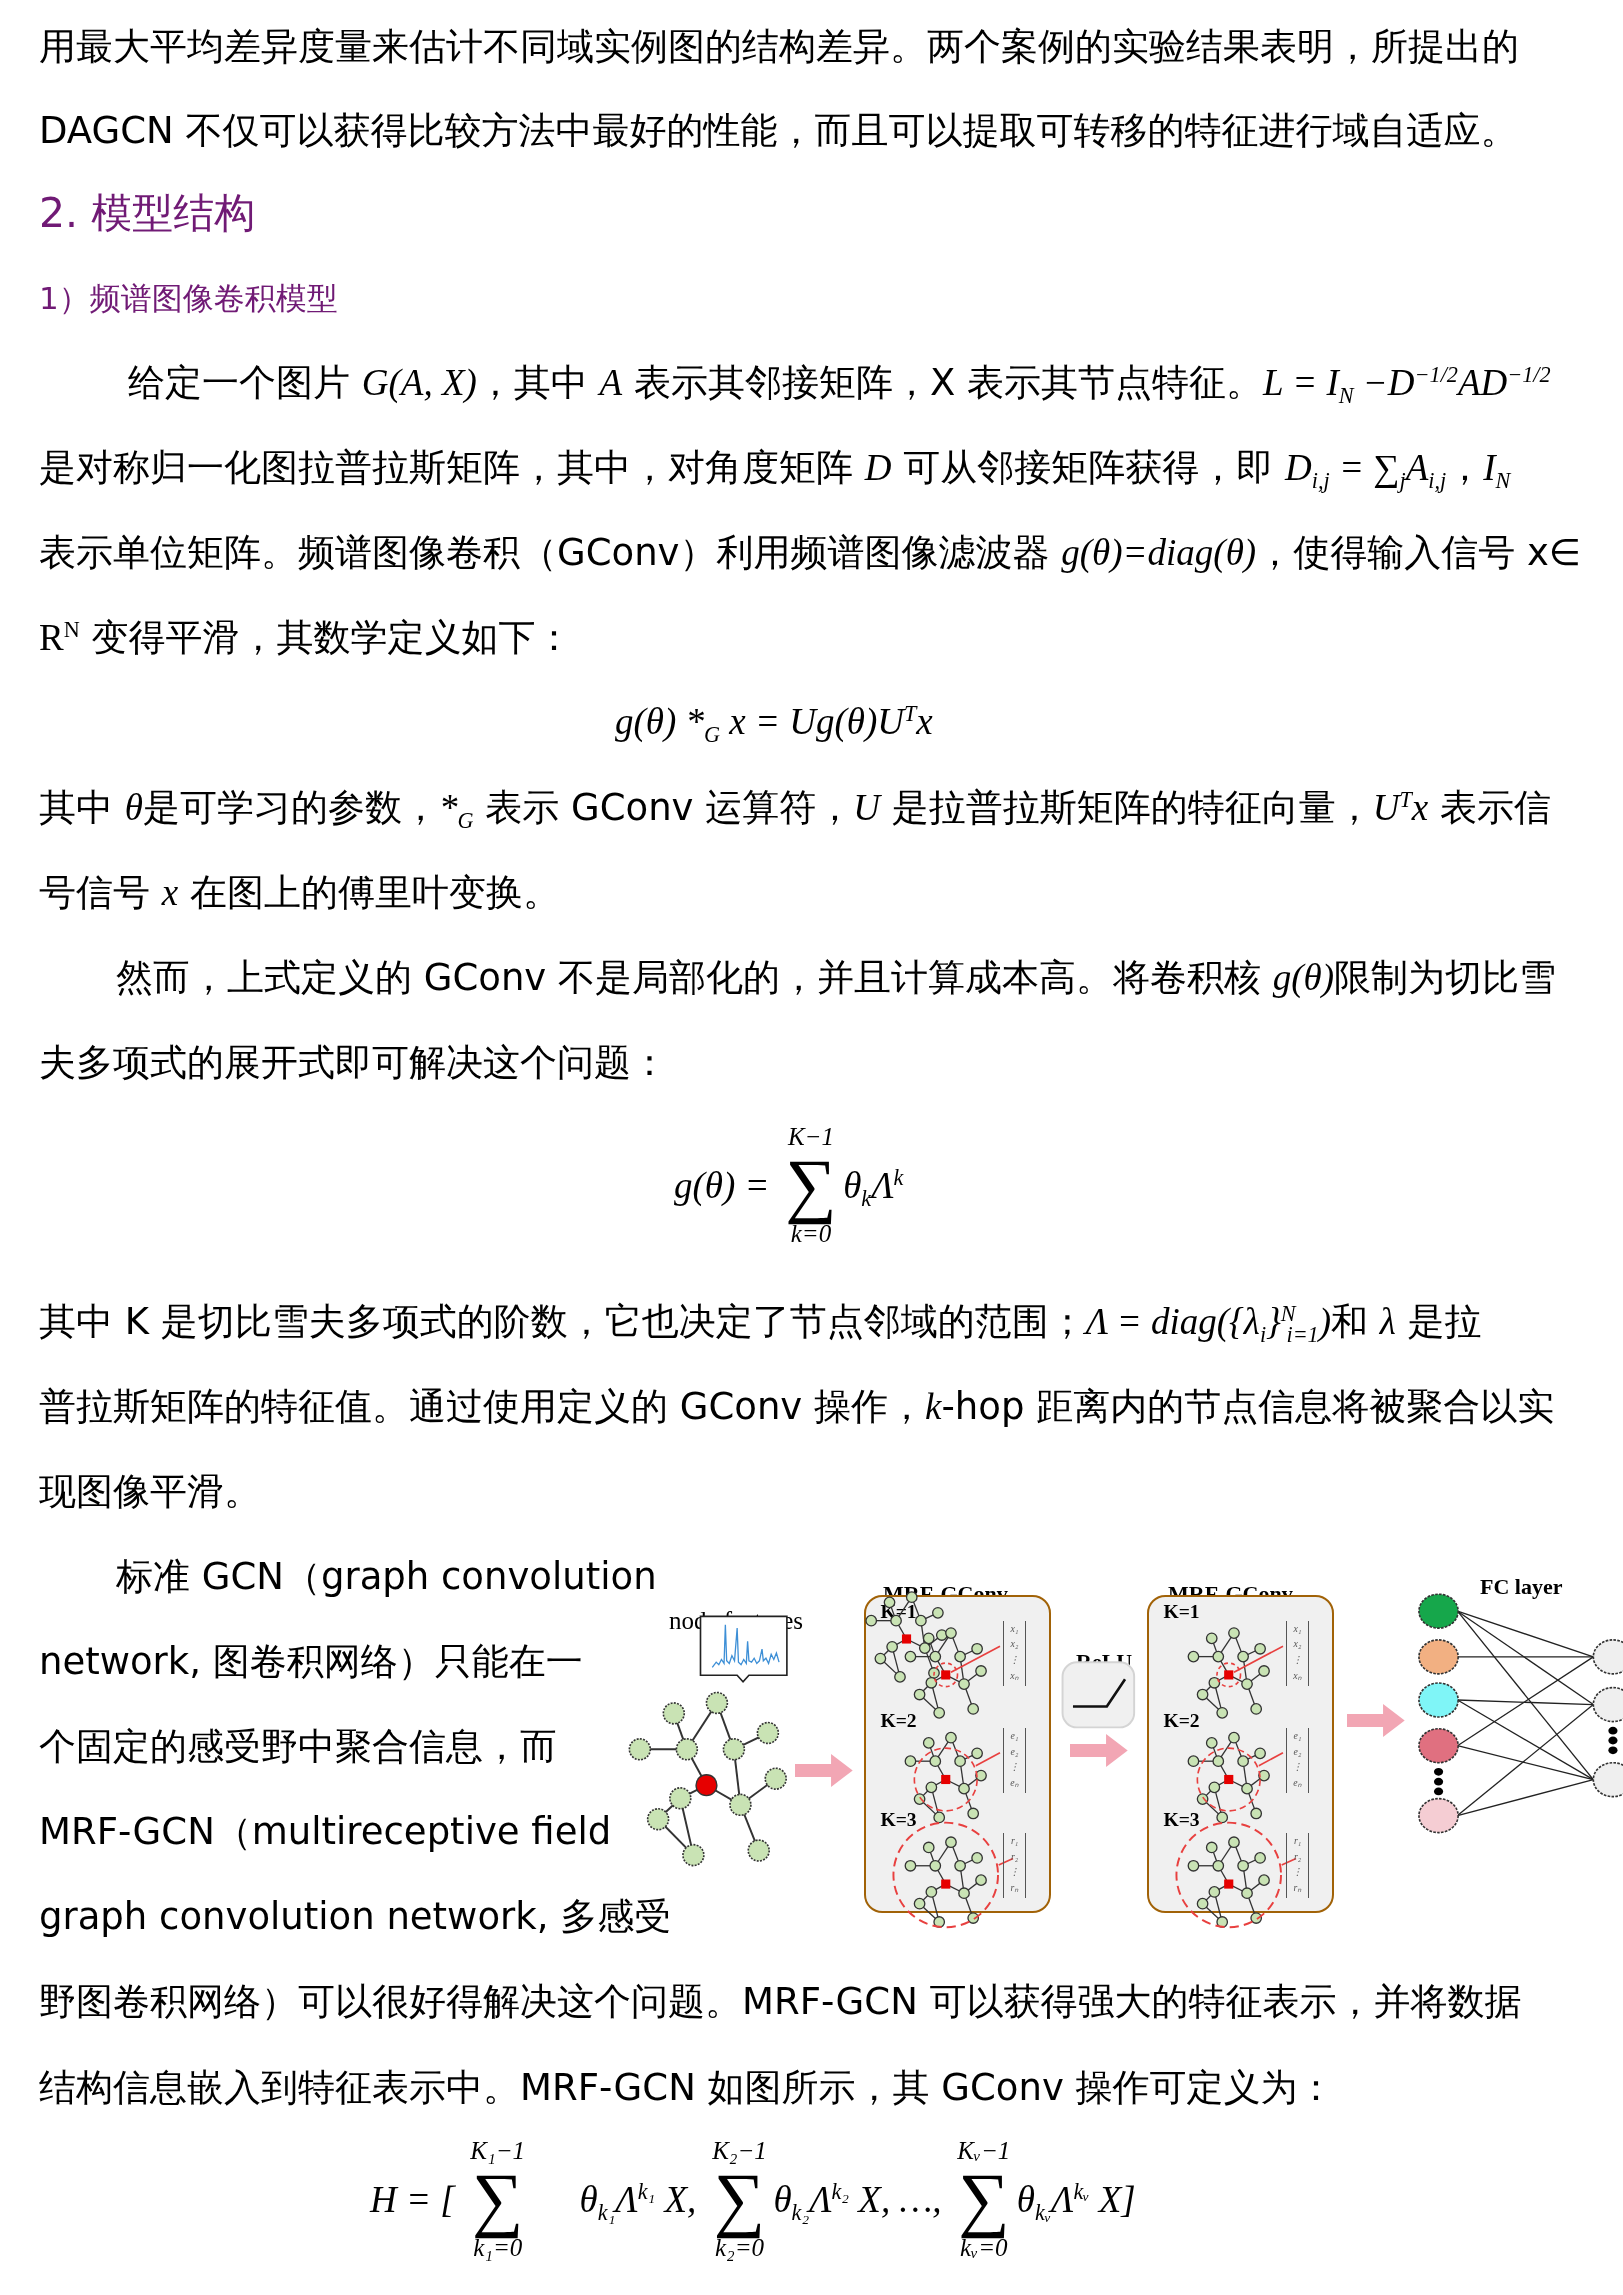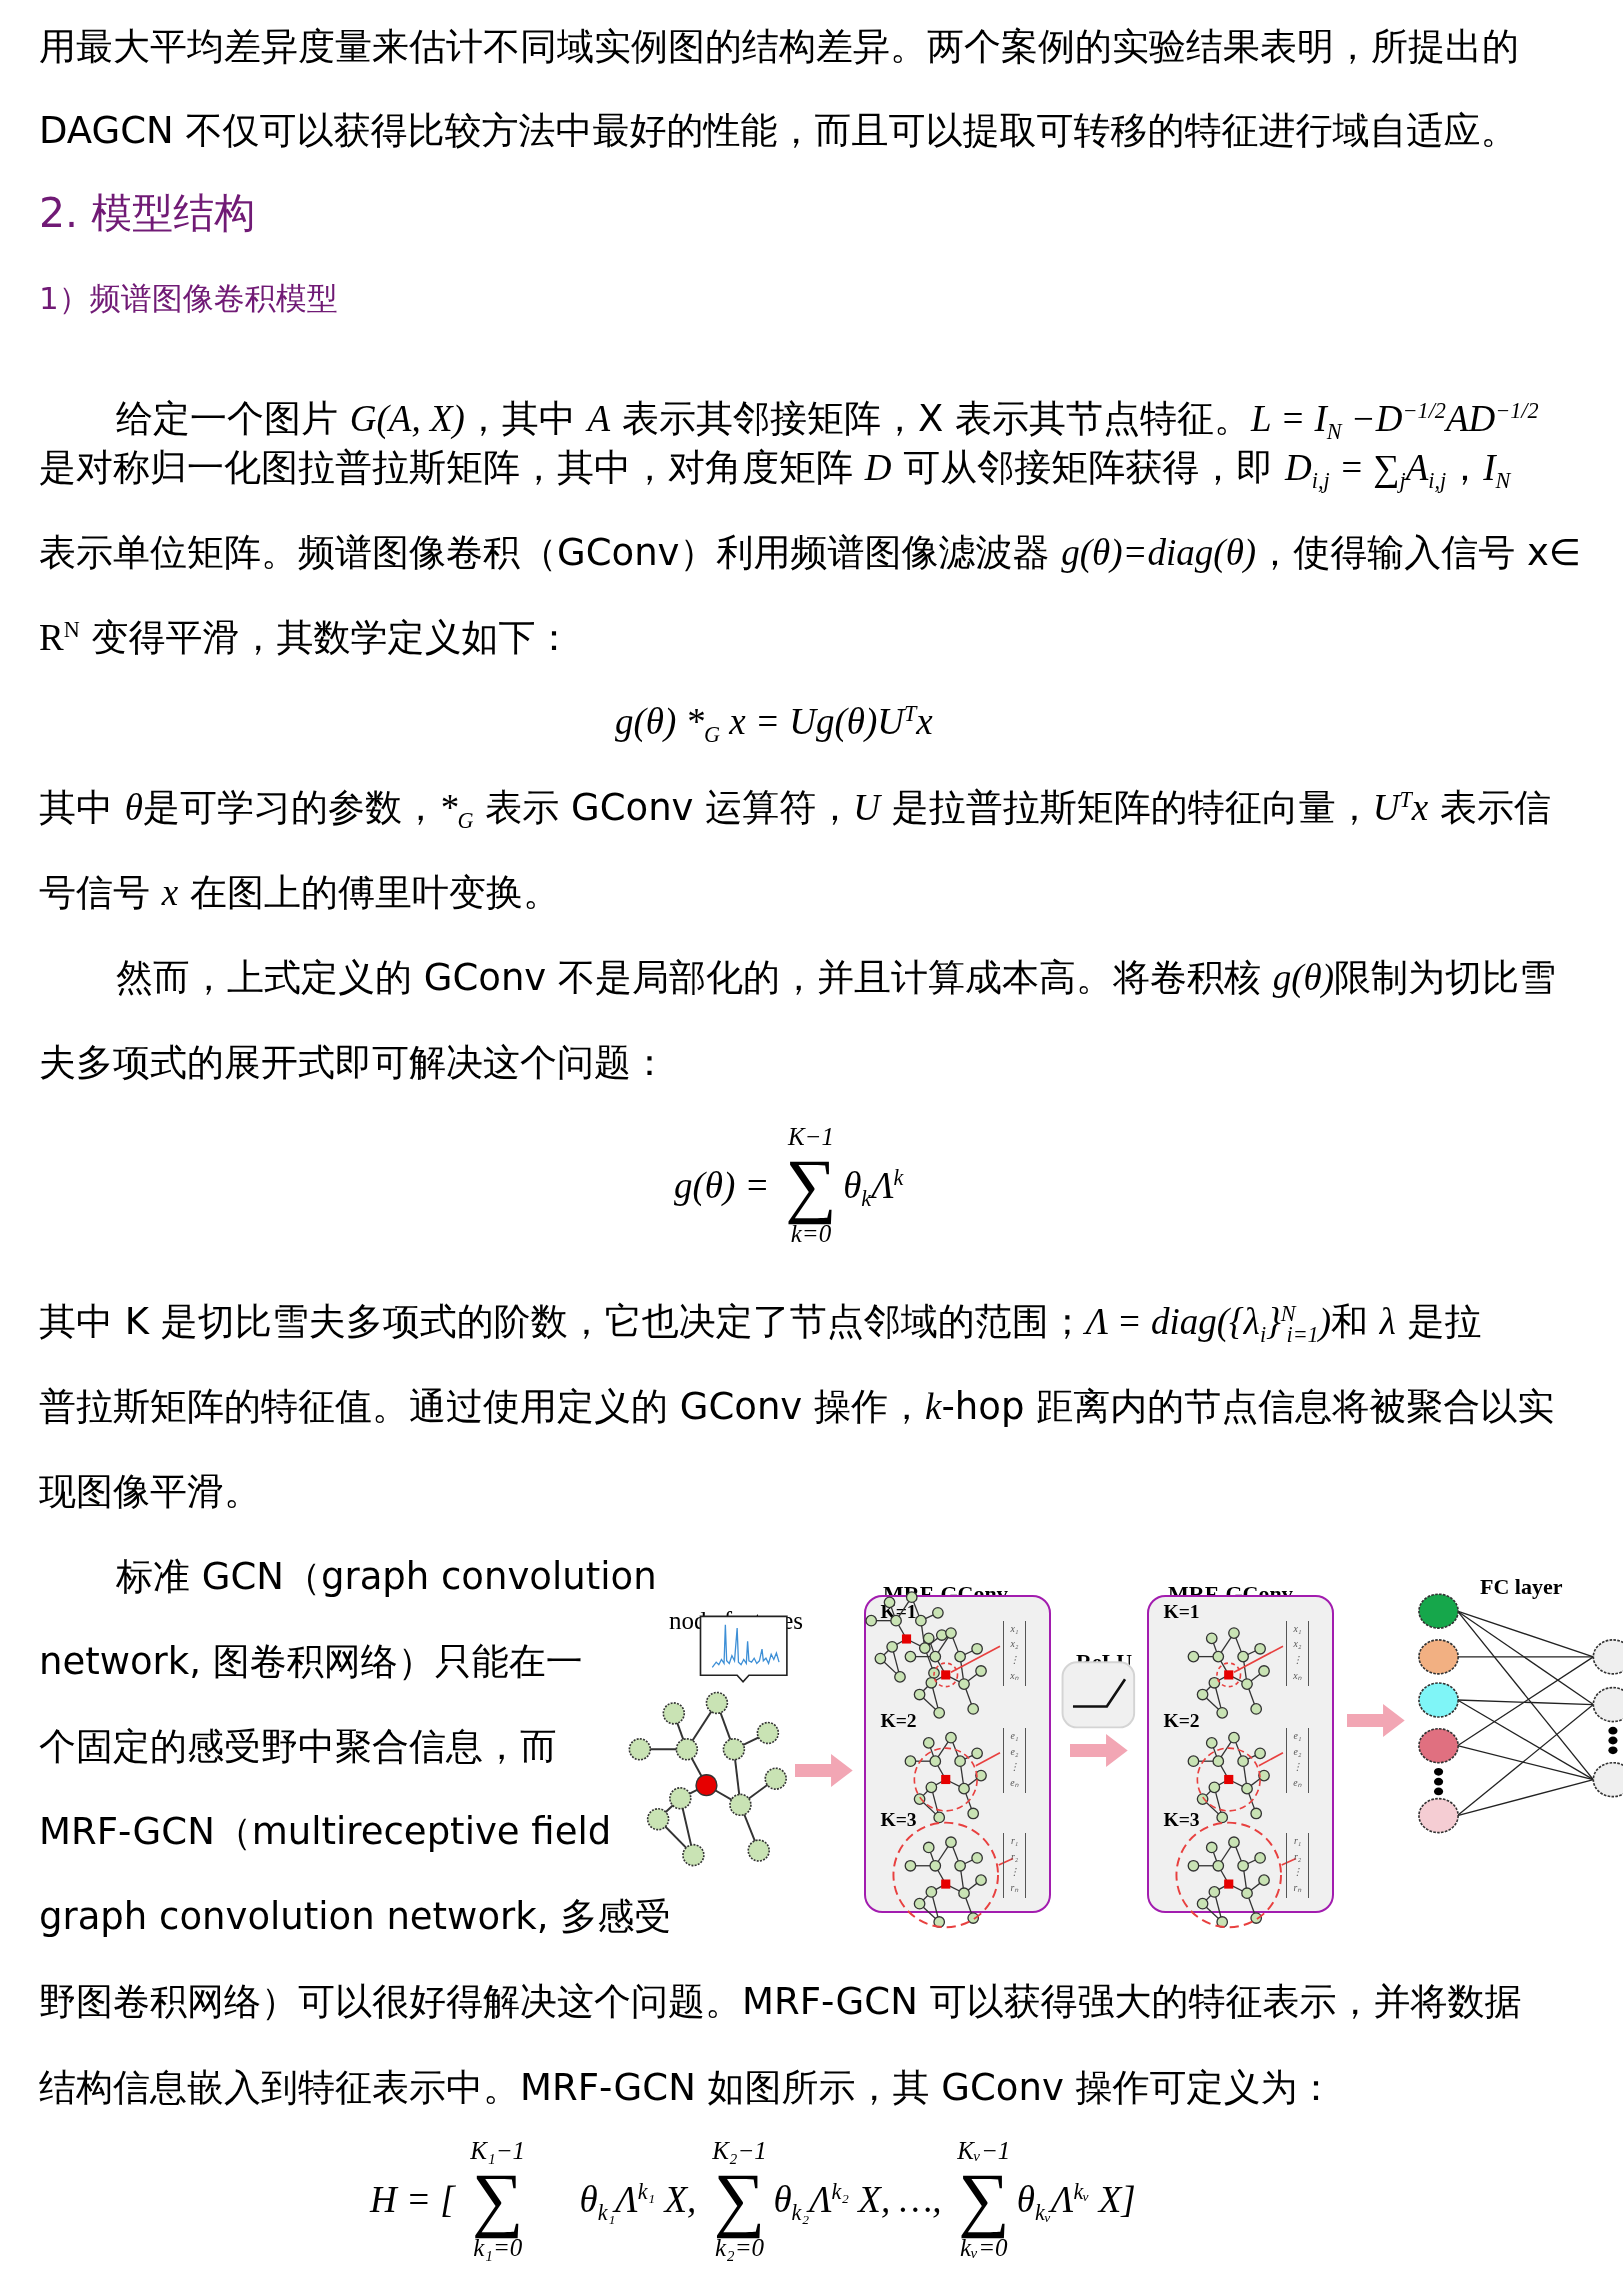--- a/index.html
+++ b/index.html
@@ -14,42 +14,42 @@
   .m { font-style:italic; font-family:"Liberation Serif","DejaVu Serif",serif; }
   sup, sub { font-size:60%; line-height:0; }
   .eq { position:absolute; white-space:nowrap; font-family:"Liberation Serif","DejaVu Serif",serif;
         font-size:37px; font-style:italic; }
   .sum { display:inline-flex; flex-direction:column; align-items:center; vertical-align:middle;
          margin:0 6.5px; font-style:italic;justify-content:center; }
   .sum .lim { font-size:25px; line-height:29px; }
   .sum .sig { font-size:72px; line-height:68px; font-style:normal; }
   .fig-label { position:absolute; font-family:Liberation Serif, serif;
                font-weight:bold; font-size:22px; white-space:nowrap;margin-top:22px; }
-  .panel { position:absolute; background:#f0f0f0; border:2px solid #a21caf; border-radius:18.3px; }
+  .panel { position:absolute; background:#f0f0f0; border:2px solid #a16207; border-radius:18.3px; }
   .klabel { position:absolute; font-family:"Liberation Serif",serif; font-weight:bold; font-size:19.6px; }
   svg { position:absolute; overflow:visible; }
 </style>
 </head>
 <body>
 
 <div class="line cjk" style="top:23.6px;">
   <span>用最大平均差异度量来估计不同域实例图的结构差异。两个案例的实验结果表明，所提出的</span>
 </div>
 <div class="line cjk" style="top:108px;">
   <span>DAGCN 不仅可以获得比较方法中最好的性能，而且可以提取可转移的特征进行域自适应。</span>
 </div>
 
 <div class="line cjk heading h2" style="top:190px;">
   <span>2.  模型结构</span>
 </div>
 <div class="line cjk heading h3" style="top:275px;">
   <span>1）频谱图像卷积模型</span>
 </div>
 
-<div class="line cjk" style="top:360px; left:116px;margin-top:36px;">
+<div class="line cjk" style="top:360px; left:128px;">
   <span>给定一个图片 </span><span class="m">G(A, X)</span><span>，其中 </span><span class="m">A</span><span> 表示其邻接矩阵，X 表示其节点特征。</span><span class="m"><span>L = I</span><sub>N</sub><span> −D</span><sup>−1/2</sup><span>AD</span><sup>−1/2</sup></span>
 </div>
 <div class="line cjk" style="top:445px;">
   <span>是对称归一化图拉普拉斯矩阵，其中，对角度矩阵 </span><span class="m">D</span><span> 可从邻接矩阵获得，即 </span><span class="m">D</span><sub class="m">i,j</sub><span class="m"> = ∑</span><sub class="m">j</sub><span class="m">A</span><sub class="m">i,j</sub><span>，</span><span class="m">I</span><sub class="m">N</sub>
 </div>
 <div class="line cjk" style="top:530px;">
   <span>表示单位矩阵。频谱图像卷积（GConv）利用频谱图像滤波器 </span><span class="m">g(θ)=diag(θ)</span><span>，使得输入信号 x∈</span>
 </div>
 <div class="line cjk" style="top:615px;">
   <span style="font-family:'Liberation Serif',serif;">R</span><sup style="font-family:'Liberation Serif',serif;">N</sup><span> 变得平滑，其数学定义如下：</span>

